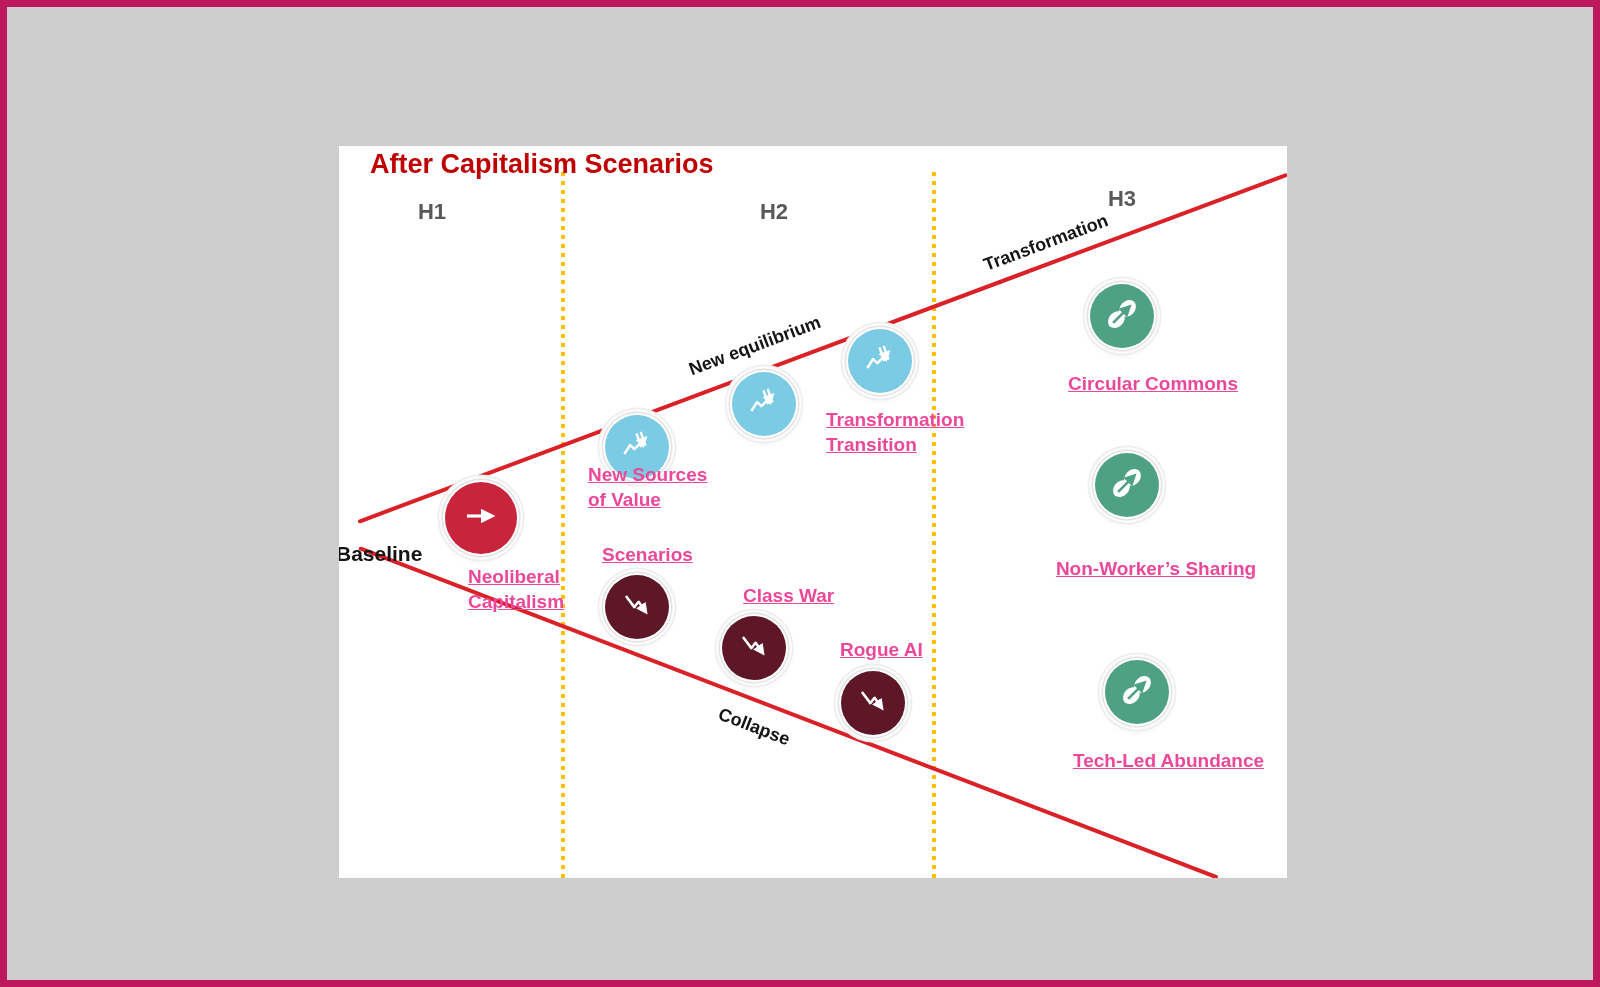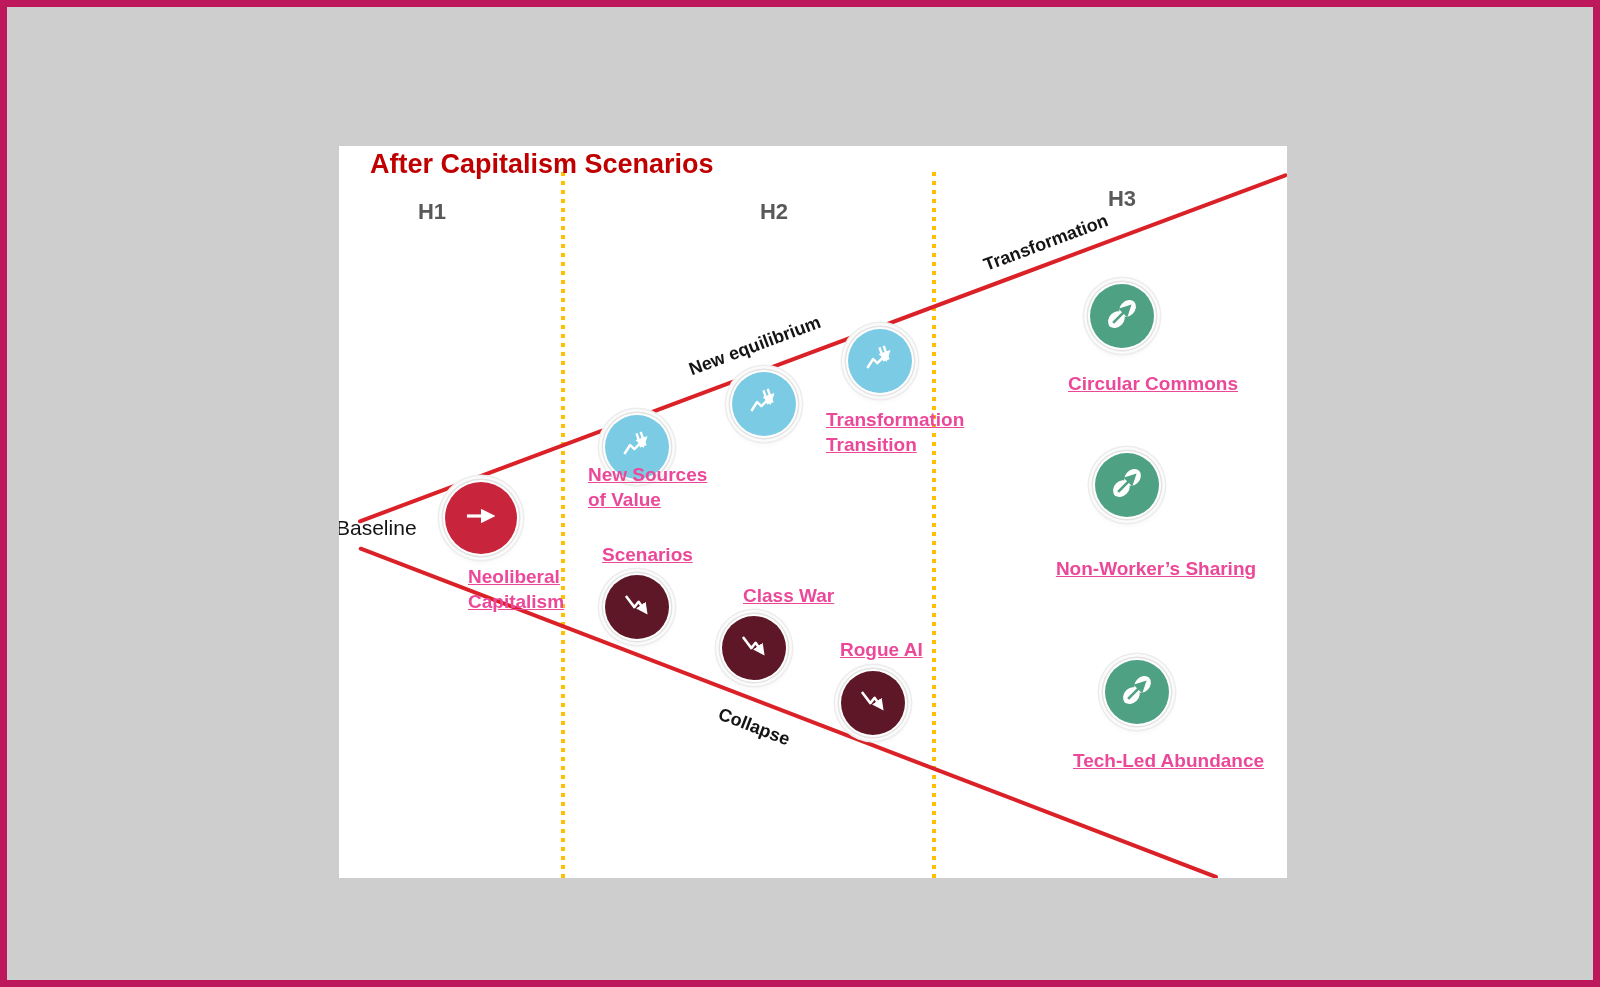--- a/index.html
+++ b/index.html
@@ -29,21 +29,21 @@
     transform-origin:0 50%;z-index:2;
   }
   .rline.top{left:19px;top:374px;width:992px;transform:rotate(-20.5deg);}
   .rline.bottom{left:20px;top:400px;width:920px;transform:rotate(21deg);}
   .rot{
     position:absolute;z-index:3;font-weight:bold;font-size:18px;color:#141414;
     white-space:nowrap;transform:translate(-50%,-50%) rotate(-20.5deg);
   }
   .rot.collapse{transform:translate(-50%,-50%) rotate(21deg);}
   .baseline{
-    position:absolute;left:-3px;top:370px;font-size:21px;font-weight:normal;
+    position:absolute;left:-3px;top:396px;font-size:21px;font-weight:bold;
     color:#141414;z-index:5;white-space:nowrap;text-align:right;
   }
   .circle{
     position:absolute;width:64px;height:64px;border-radius:50%;
     display:flex;align-items:center;justify-content:center;z-index:4;
     box-shadow:0 0 0 2px #ffffff,0 0 0 3.5px #e3e3e3,0 0 0 6px #fbfbfb,
                0 0 0 7.5px #ededed,0 4px 10px rgba(0,0,0,0.13);
   }
   .circle.red{background:#C8253C;width:72px;height:72px;}
   .circle.blue{background:#7CCBE4;}

